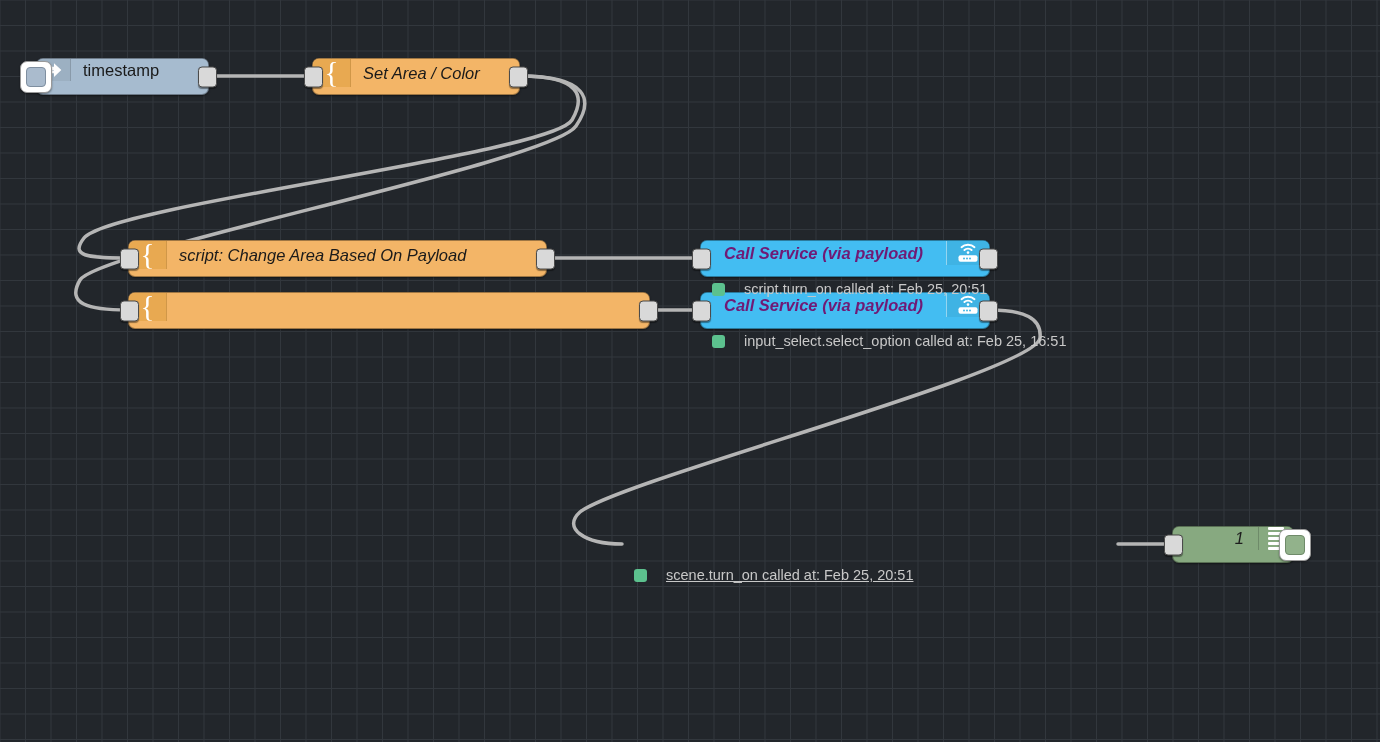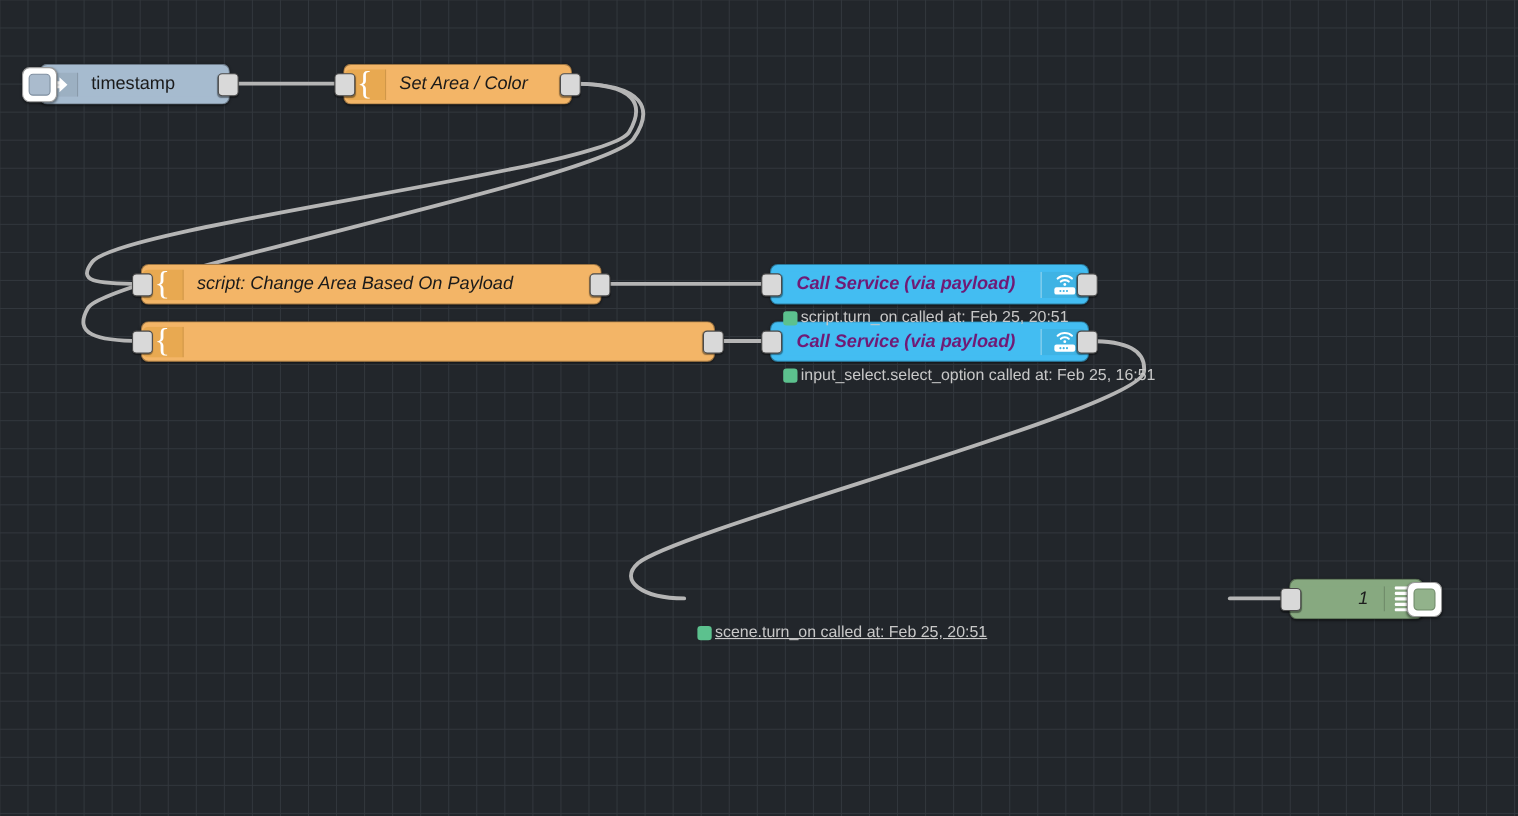--- a/index.html
+++ b/index.html
@@ -34,21 +34,21 @@
     stroke: #b5b5b5;
     stroke-width: 3.5;
     stroke-linecap: round;
   }
 
   
   .node {
     position: absolute;
     box-sizing: border-box;
     display: flex;
-    align-items: center;
+    align-items: flex-start;
     border-radius: 7px;
     border: 1px solid rgba(0,0,0,0.35);
     box-shadow: 0 1px 2px rgba(0,0,0,0.45);
     overflow: visible;
     z-index: 5;
   }
   .node-body {
     display: flex;
     align-items: center;
     flex: 1 1 auto;
@@ -204,21 +204,21 @@
     height: 2.5px;
     background: #fff;
     border-radius: 1px;
   }
 
   
   .status {
     position: absolute;
     display: flex;
     align-items: center;
-    gap: 3px;
+    gap: 19px;
     font-size: 14.5px;
     color: #c8c8c8;
     white-space: nowrap;
     z-index: 6;
   }
   .status .dot {
     width: 13px;
     height: 13px;
     border-radius: 3px;
     background: #5cc18e;

